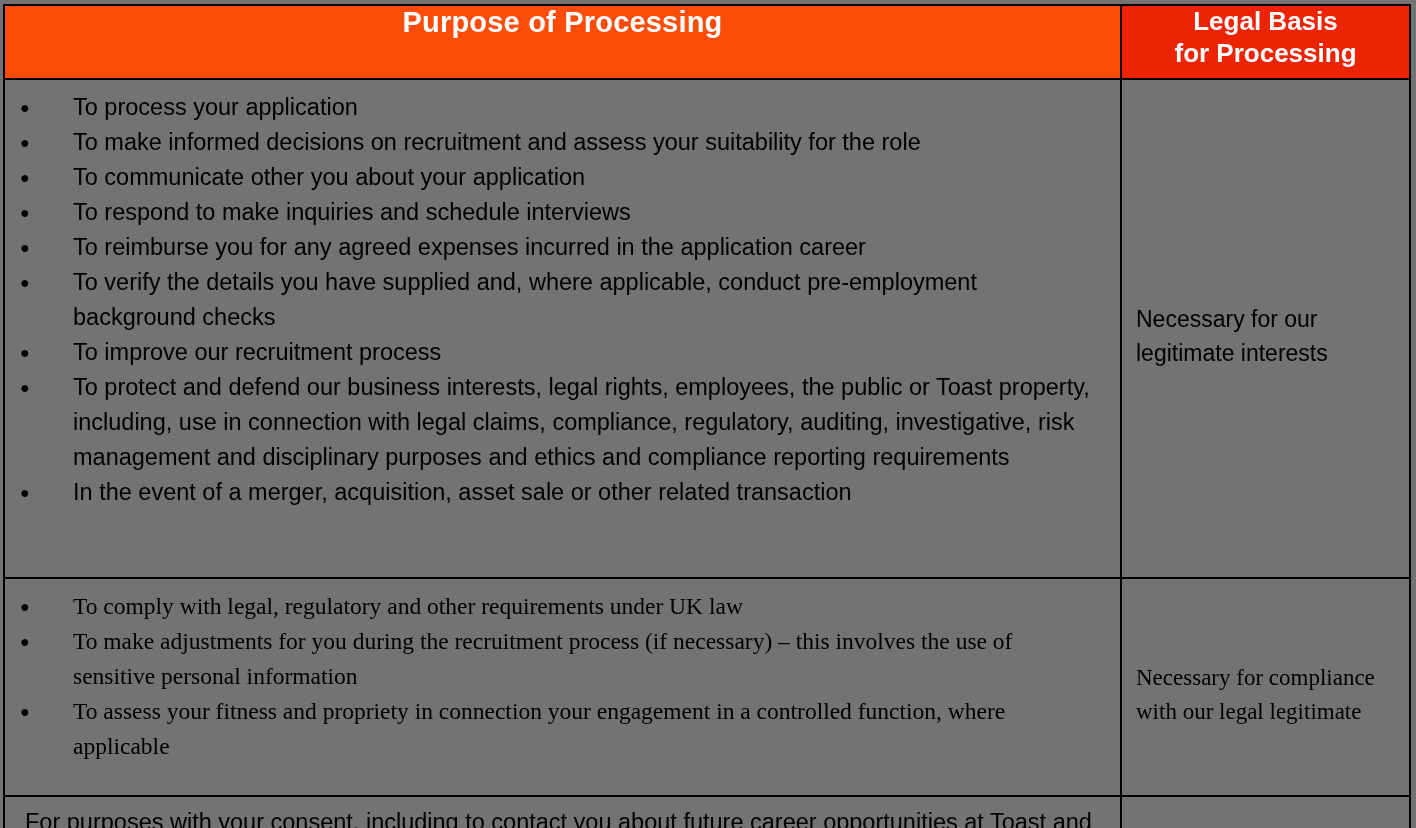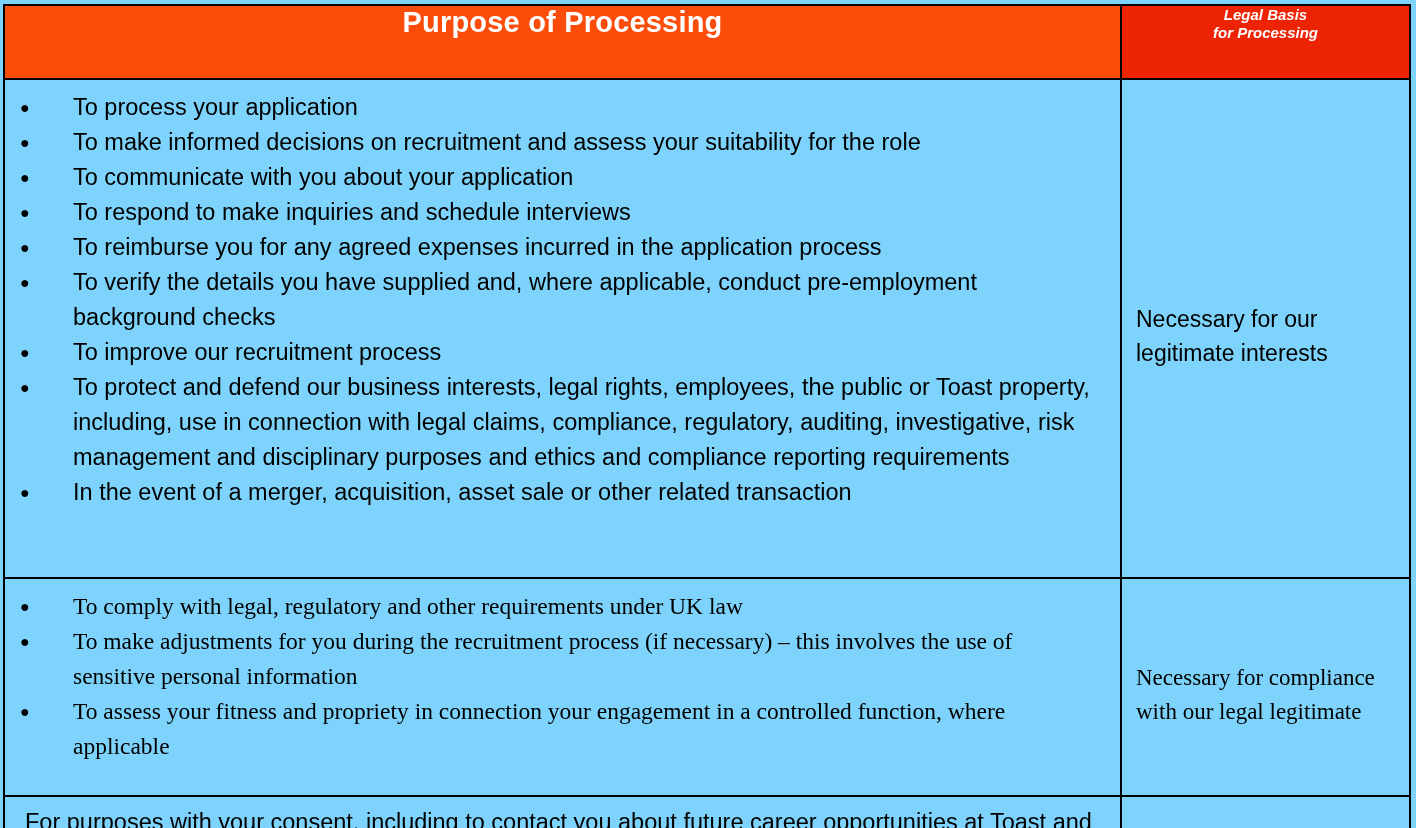--- a/index.html
+++ b/index.html
@@ -12,21 +12,21 @@
     height: 828px;
     font-family: "Liberation Sans", sans-serif;
     -webkit-font-smoothing: antialiased;
   }
 
   .page {
     position: relative;
     width: 1416px;
     height: 828px;
     box-sizing: border-box;
-    background: #7dd3fc;
+    background: #737373;
     overflow: hidden;
   }
 
   
   .gdpr-table {
     position: absolute;
     left: 3px;
     top: 4px;
     width: 1406px;
     height: 816px;
@@ -55,23 +55,22 @@
     text-align: center;
   }
   .th-purpose {
     background: #fc4c0a;
     font-size: 29px;
     letter-spacing: 0.2px;
     line-height: 1.15;
   }
   .th-basis {
     background: #ec2405;
-    font-size: 15px;
+    font-size: 26px;
     line-height: 1.22;
-    font-style: italic;
   }
   .th-basis .th-line { display: block; }
 
   
   td.purpose-cell {
     padding: 10px 14px 10px 0px;
   }
   td.basis-cell {
     padding: 16px 10px 0 14px;
     vertical-align: middle;
@@ -141,23 +140,23 @@
       </tr>
     </thead>
 
     <tbody>
 
       <tr>
         <td class="purpose-cell row1">
           <ul class="bullets">
             <li>To process your application</li>
             <li>To make informed decisions on recruitment and assess your suitability for the role</li>
-            <li>To communicate with you about your application</li>
+            <li>To communicate other you about your application</li>
             <li>To respond to make inquiries and schedule interviews</li>
-            <li>To reimburse you for any agreed expenses incurred in the application process</li>
+            <li>To reimburse you for any agreed expenses incurred in the application career</li>
             <li>To verify the details you have supplied and, where applicable, conduct pre-employment background checks</li>
             <li>To improve our recruitment process</li>
             <li>To protect and defend our business interests, legal rights, employees, the public or Toast property, including, use in connection with legal claims, compliance, regulatory, auditing, investigative, risk management and disciplinary purposes and ethics and compliance reporting requirements</li>
             <li>In the event of a merger, acquisition, asset sale or other related transaction</li>
           </ul>
         </td>
         <td class="basis-cell row1">Necessary for our legitimate interests</td>
       </tr>
 
       <tr>

